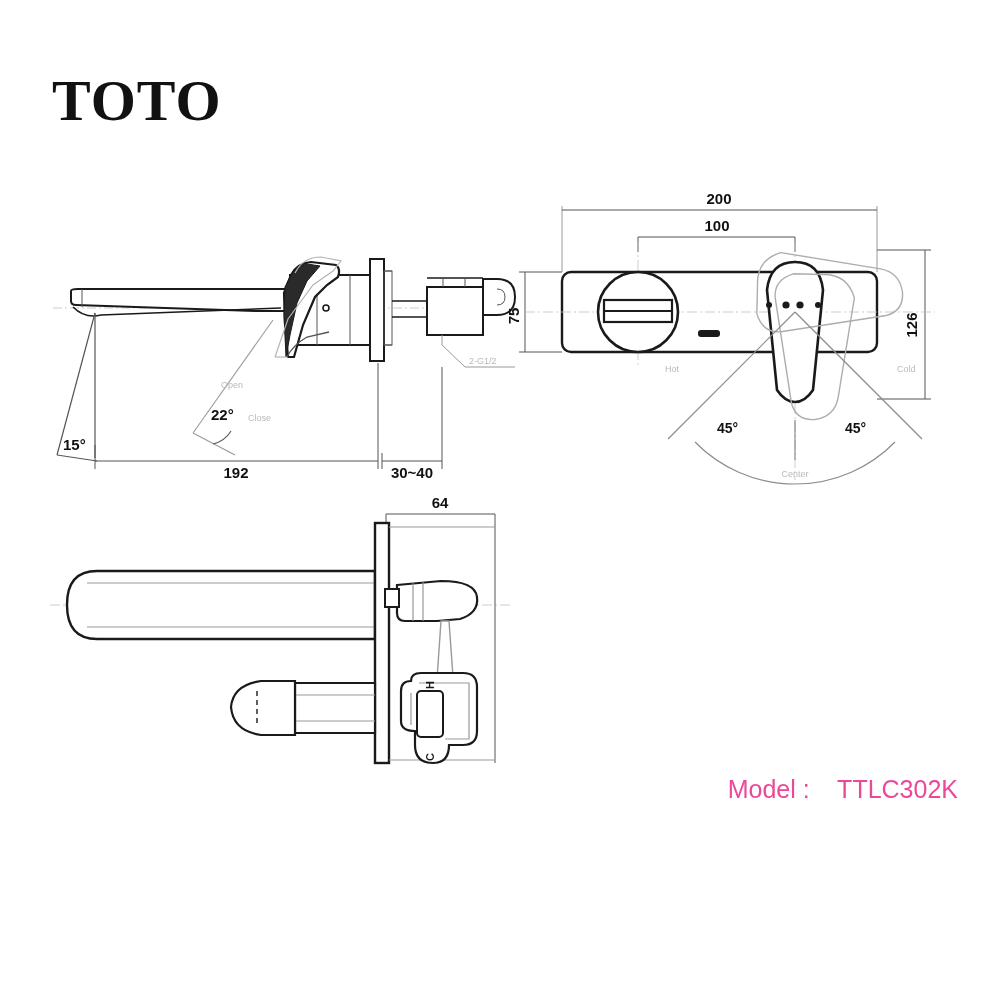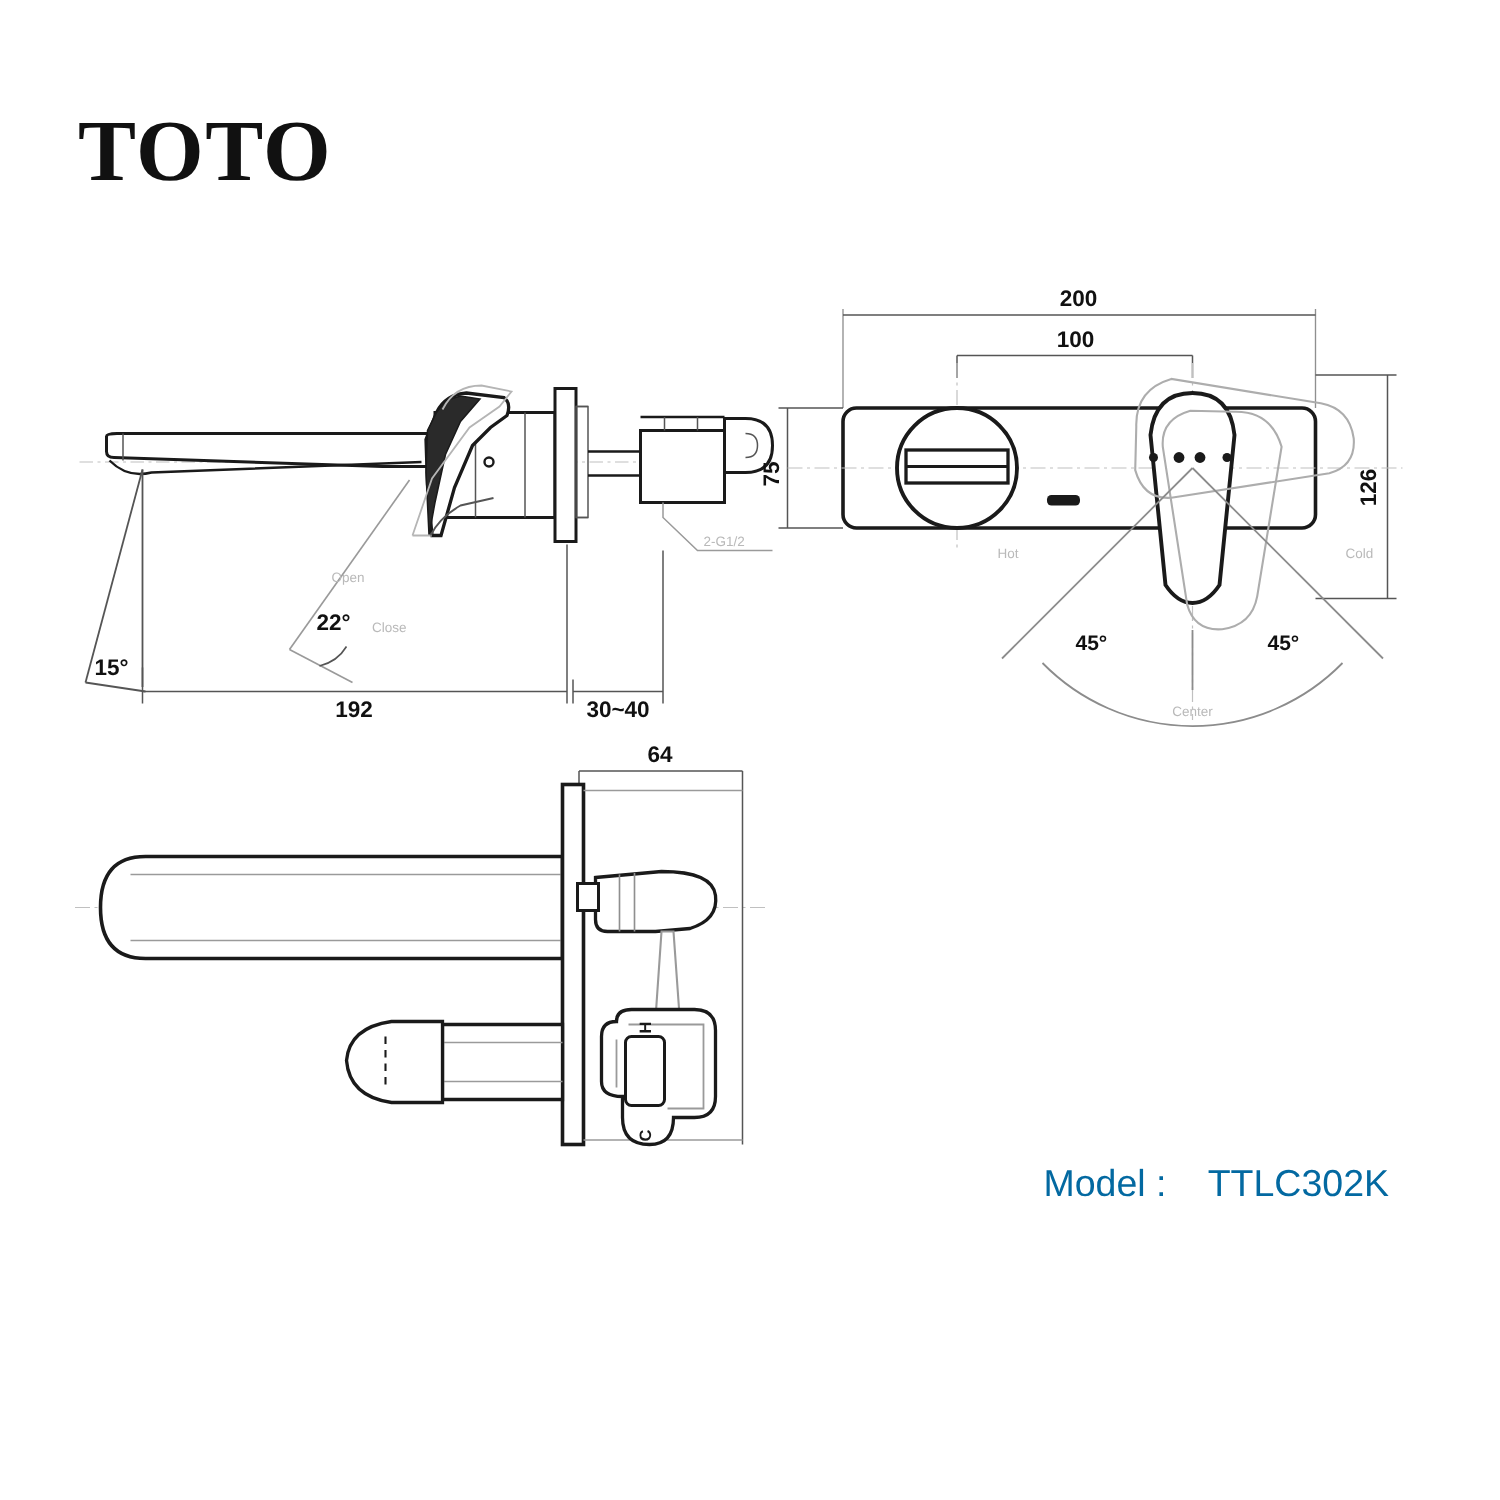--- a/index.html
+++ b/index.html
@@ -22,24 +22,24 @@
     font-family: "Liberation Serif", serif;
     font-weight: bold;
     font-size: 58px;
     letter-spacing: 1px;
     color: #111111;
     line-height: 1;
     white-space: nowrap;
   }
   #footer-block {
     position: absolute;
-    right: 74px;
+    right: 42px;
     bottom: 46px;
     text-align: left;
-    color: #0369a1;
+    color: #ec4899;
   }
   #footer-block .line {
     font-size: 25px;
     line-height: 1.05;
     white-space: nowrap;
   }
   #footer-block .line.second {
     margin-top: 30px;
   }
   .lbl-k { letter-spacing: 0.5px; }

